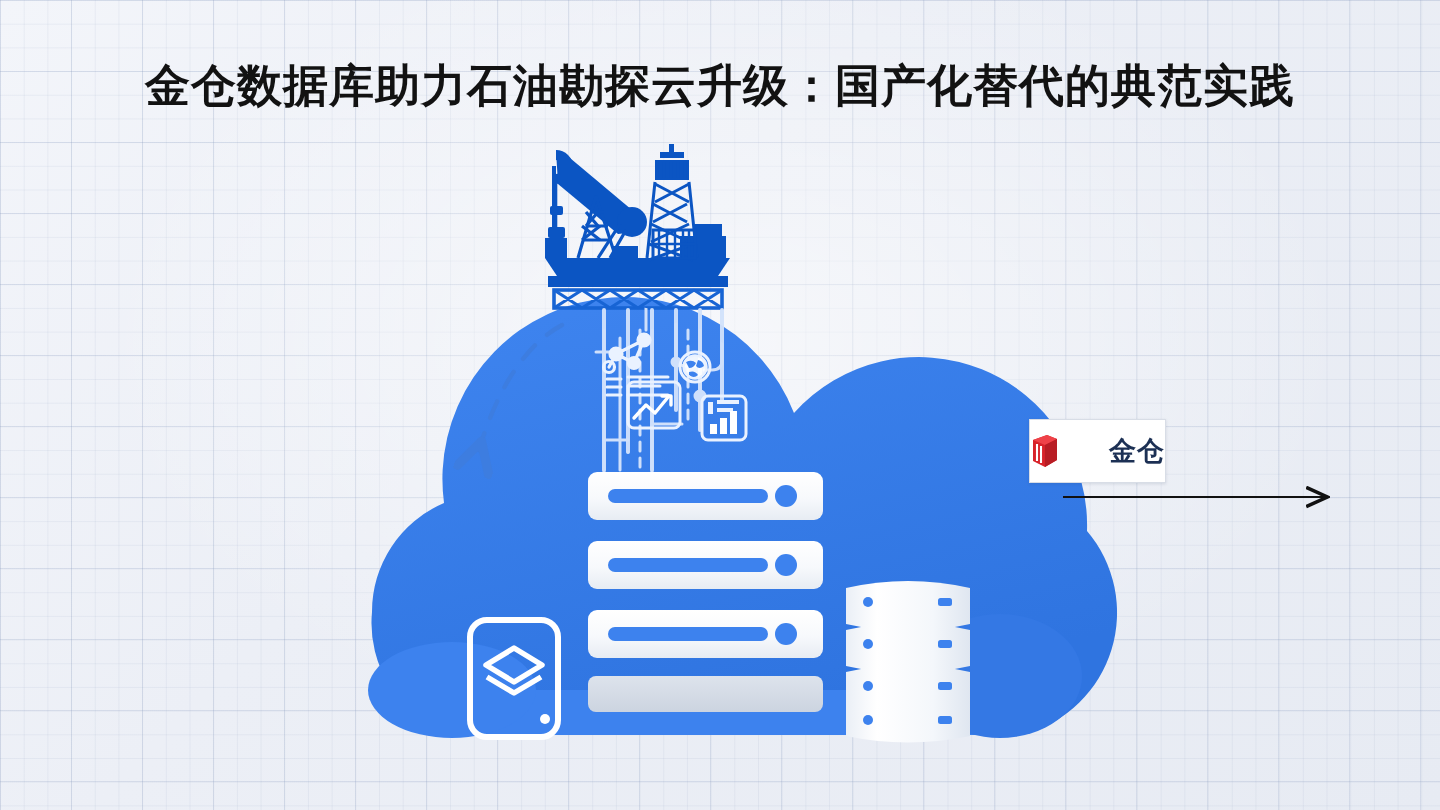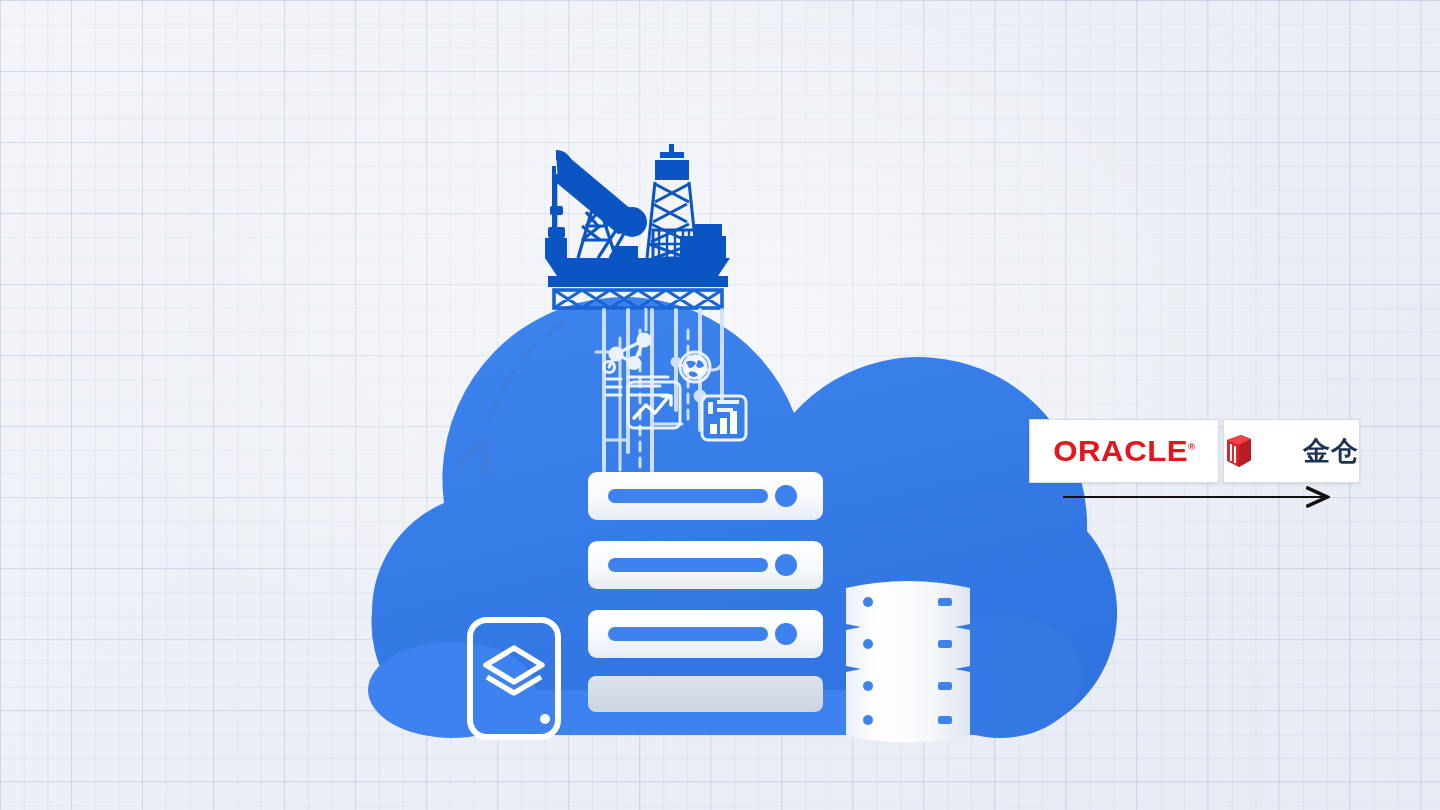--- a/index.html
+++ b/index.html
@@ -72,20 +72,21 @@
 </style>
 </head>
 <body>
 
 <div id="slide">
 
   <div id="grid-minor"></div>
   <div id="grid-major"></div>
   <div id="vignette"></div>
 
+  <div id="title">金仓数据库助力石油勘探云升级：国产化替代的典范实践</div>
 
   <svg id="art" viewBox="0 0 1440 810">
     <defs>
       <linearGradient id="gRack" x1="0" y1="0" x2="0" y2="1">
         <stop offset="0%" stop-color="#ffffff"></stop>
         <stop offset="55%" stop-color="#f7f9fc"></stop>
         <stop offset="100%" stop-color="#e7ecf3"></stop>
       </linearGradient>
       <linearGradient id="gRackDim" x1="0" y1="0" x2="0" y2="1">
         <stop offset="0%" stop-color="#dde3ec"></stop>
@@ -317,23 +318,20 @@
 
     <path d="M562,325 q-55,30 -84,128" fill="none" stroke="#3d7de0" stroke-width="4.4" stroke-dasharray="18 16" stroke-linecap="round" marker-end="url(#arrowhead-blue)"></path>
 
     <g id="migration-arrow-g">
       <line x1="1063" y1="497" x2="1326" y2="497" stroke="#111111" stroke-width="2.2" marker-end="url(#arrowhead-black)"></line>
     </g>
   </svg>
 
   <div id="logo-row">
 
-    <div id="oracle-card" class="logo-card">
-      <span id="oracle-word">ORACLE<sup>®</sup></span>
-    </div>
 
     <div id="kingbase-card" class="logo-card">
       <svg id="kingbase-mark" viewBox="0 0 30 34">
         <path d="M3,6 L17,1 L27,5 L27,26 L15,33 L3,27 Z" fill="#d8232a"></path>
         <path d="M17,1 L27,5 L15,11 L3,6 Z" fill="#ef4248"></path>
         <path d="M15,11 L27,5 L27,26 L15,33 Z" fill="#b81d24"></path>
         <path d="M7,10 L7,27" stroke="#ffffff" stroke-width="2.1" fill="none"></path>
         <path d="M11,12 L11,29" stroke="#ffffff" stroke-width="2.1" fill="none"></path>
       </svg>
       <span id="kingbase-word">金仓</span>

